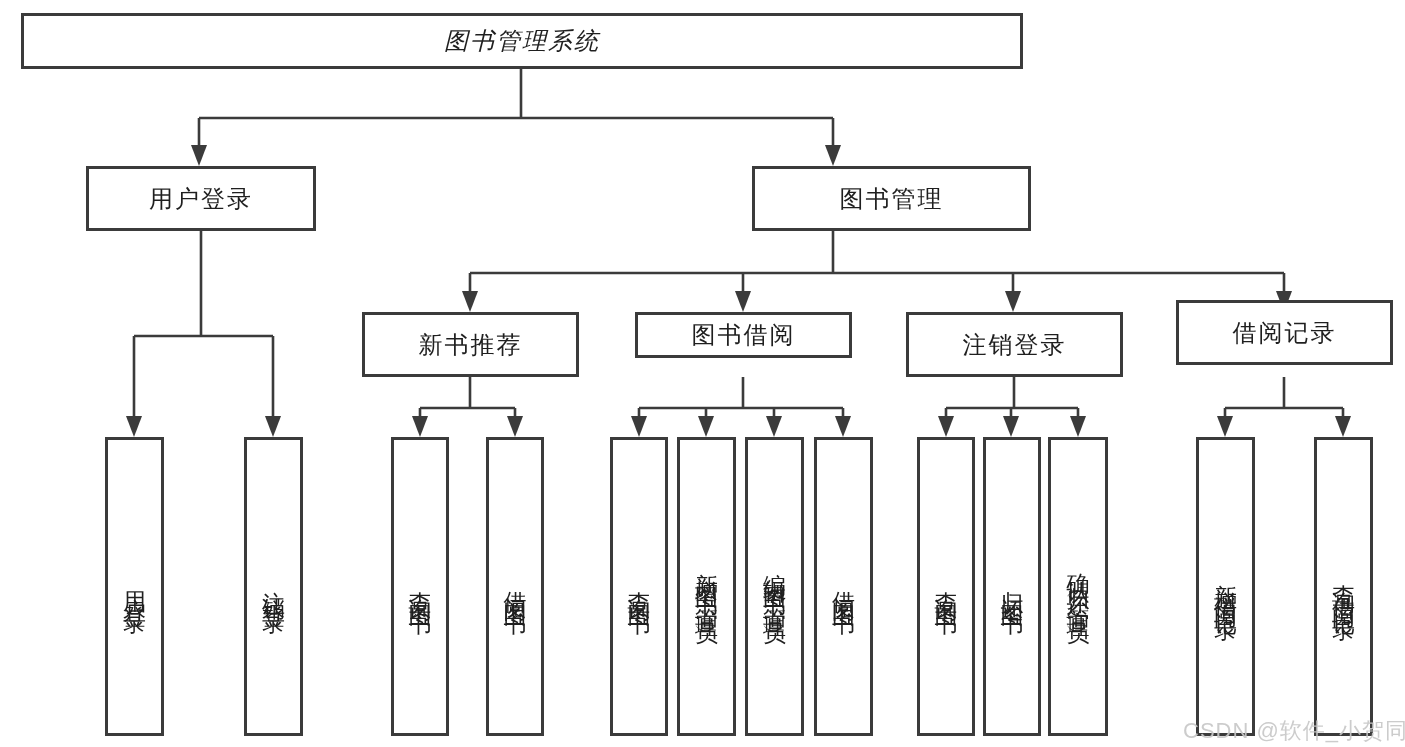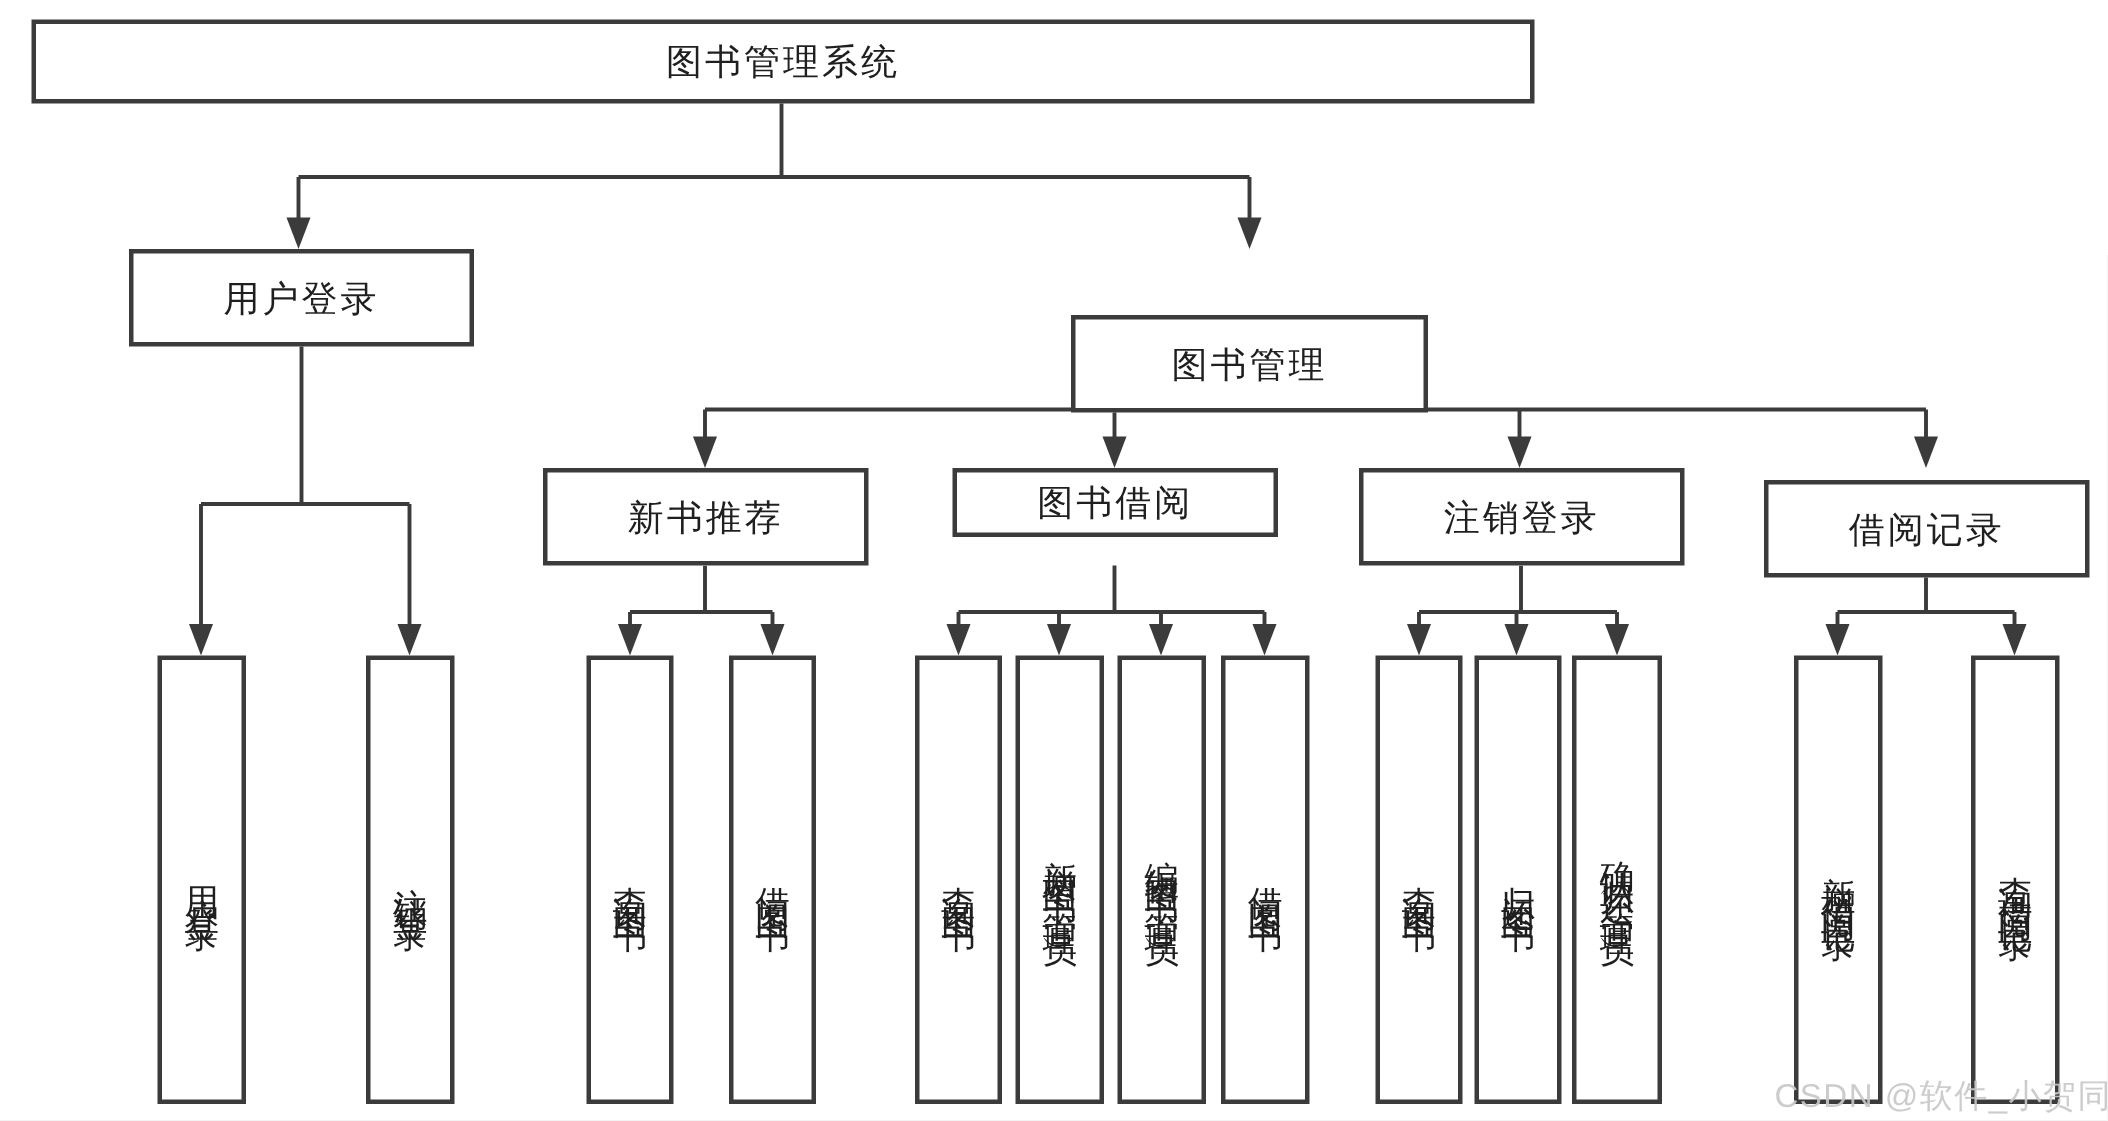--- a/index.html
+++ b/index.html
@@ -86,29 +86,29 @@
     <path d="M1014 377 V408 M946 408 H1078 M946 408 V421 M1011 408 V421 M1078 408 V421"></path>
     <polygon points="938,416 954,416 946,437"></polygon>
     <polygon points="1003,416 1019,416 1011,437"></polygon>
     <polygon points="1070,416 1086,416 1078,437"></polygon>
 
     <path d="M1284 377 V408 M1225 408 H1343 M1225 408 V421 M1343 408 V421"></path>
     <polygon points="1217,416 1233,416 1225,437"></polygon>
     <polygon points="1335,416 1351,416 1343,437"></polygon>
   </svg>
 
-  <div class="node hbox" style="left:21px;top:13px;width:1002px;height:56px;">图书管理系统</div>
+  <div class="node hbox" style="left:21px;top:13px;width:1002px;height:56px;font-style:italic;">图书管理系统</div>
 
   <div class="node hbox" style="left:86px;top:166px;width:230px;height:65px;">用户登录</div>
-  <div class="node hbox" style="left:714px;top:166px;width:238px;height:65px;margin-top:44px;">图书管理</div>
+  <div class="node hbox" style="left:752px;top:166px;width:279px;height:65px;">图书管理</div>
 
   <div class="node hbox" style="left:362px;top:312px;width:217px;height:65px;font-family:Liberation Serif, serif;">新书推荐</div>
   <div class="node hbox" style="left:635px;top:312px;width:217px;height:46px;">图书借阅</div>
   <div class="node hbox" style="left:906px;top:312px;width:217px;height:65px;">注销登录</div>
-  <div class="node hbox" style="left:1176px;top:320px;width:217px;height:65px;">借阅记录</div>
+  <div class="node hbox" style="left:1176px;top:300px;width:217px;height:65px;">借阅记录</div>
 
   <div class="node vbox" style="left:105px;width:59px;">用户登录</div>
   <div class="node vbox" style="left:244px;width:59px;">注销登录</div>
 
   <div class="node vbox" style="left:391px;width:58px;">查询图书</div>
   <div class="node vbox" style="left:486px;width:58px;">借阅图书</div>
 
   <div class="node vbox" style="left:610px;width:58px;">查询图书</div>
   <div class="node vbox" style="left:677px;width:59px;">新增图书（管理员）</div>
   <div class="node vbox" style="left:745px;width:59px;">编辑图书（管理员）</div>

